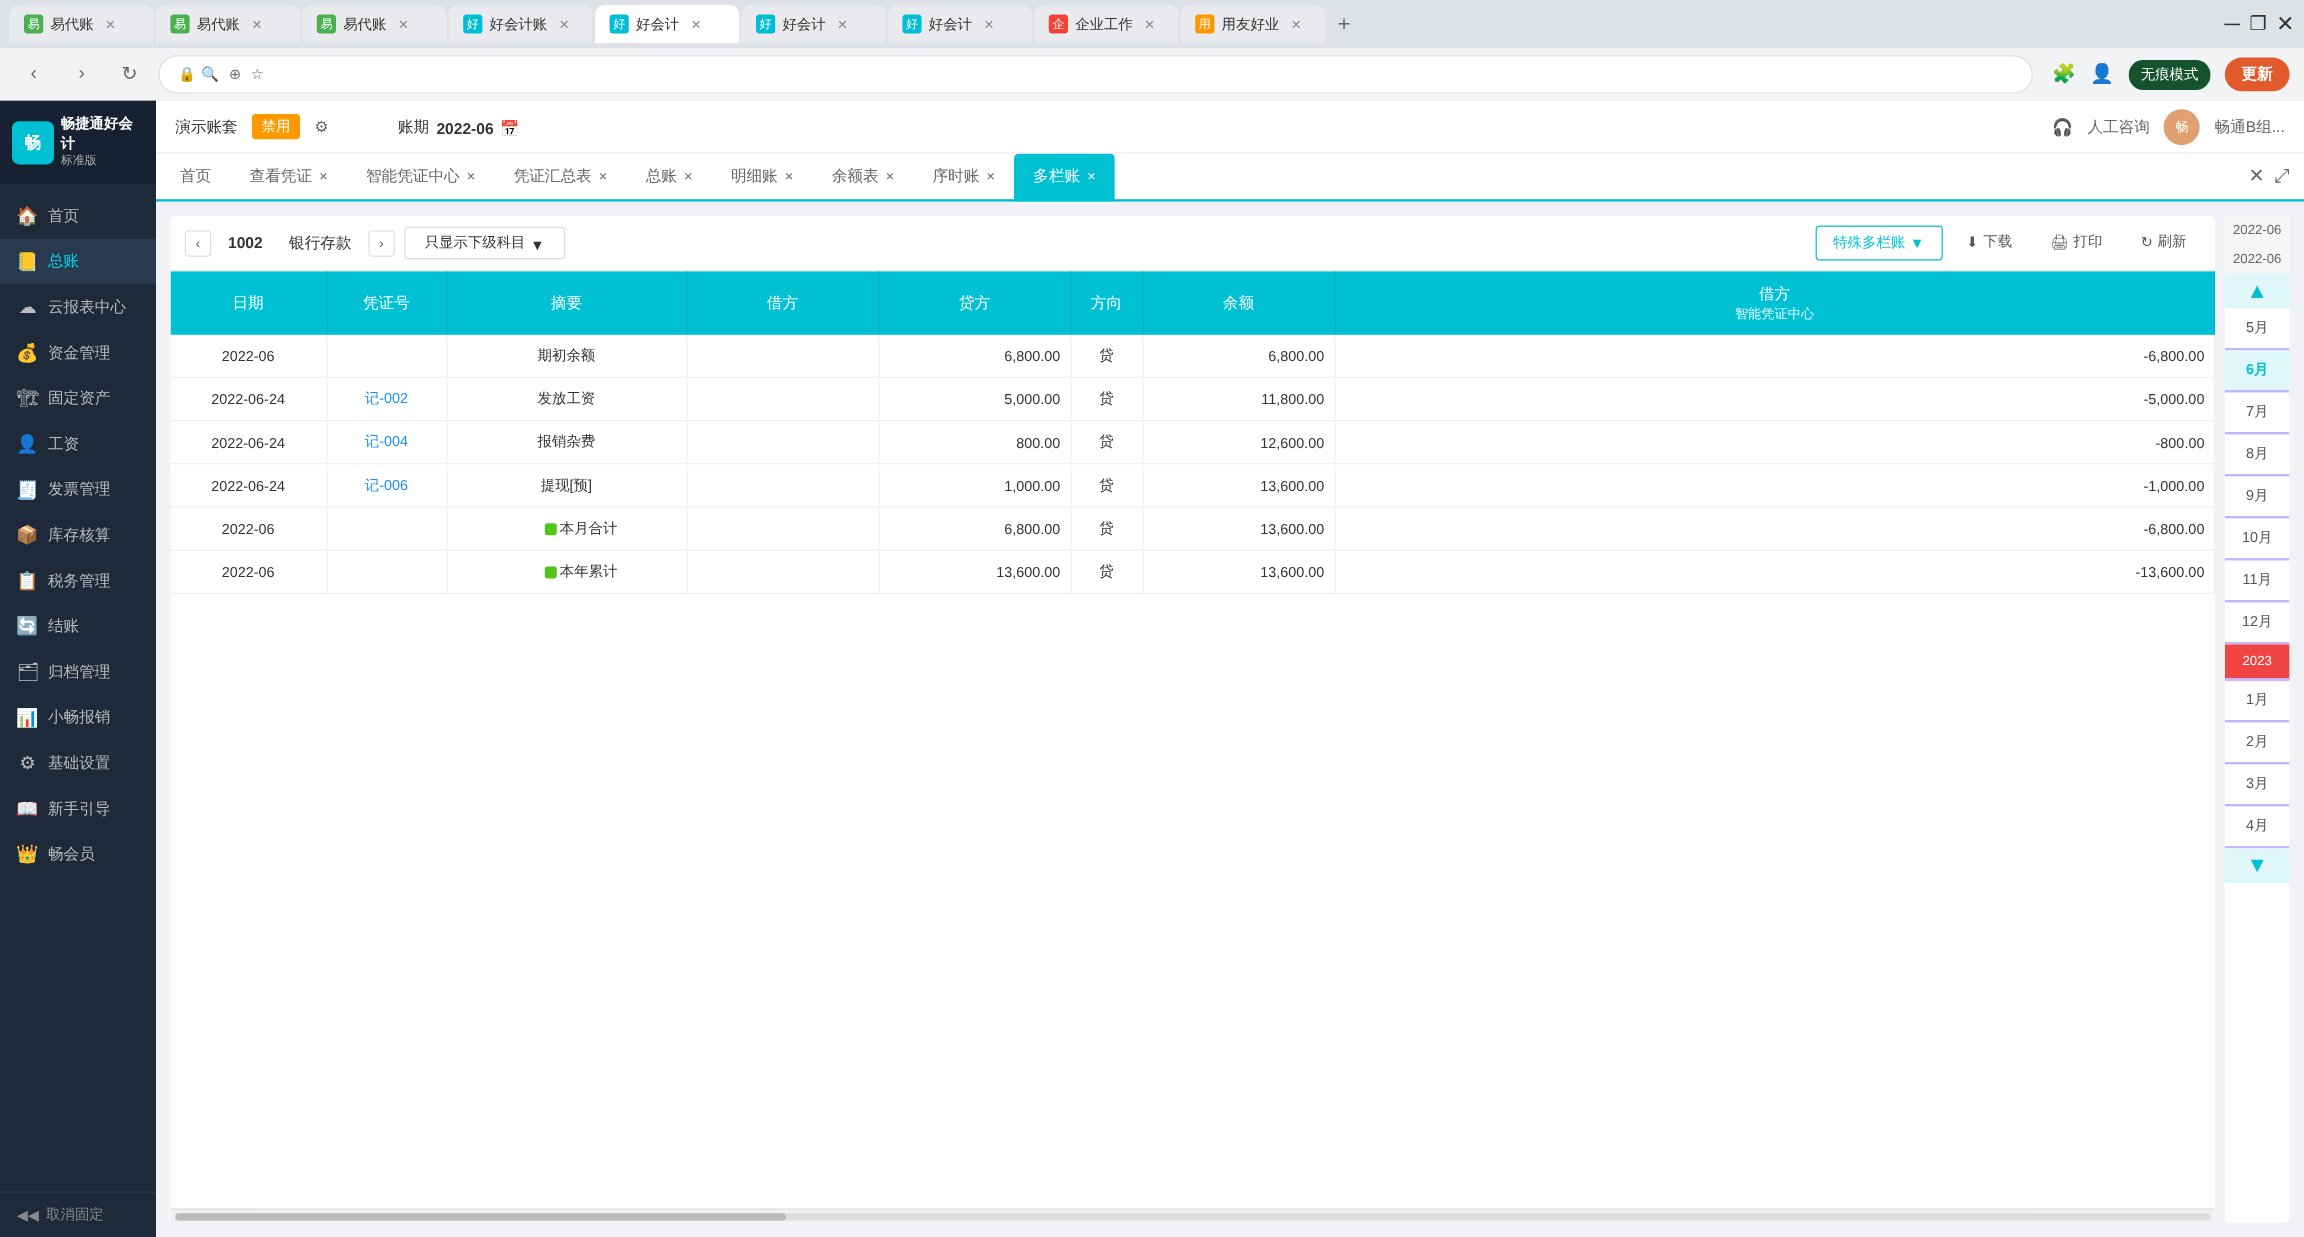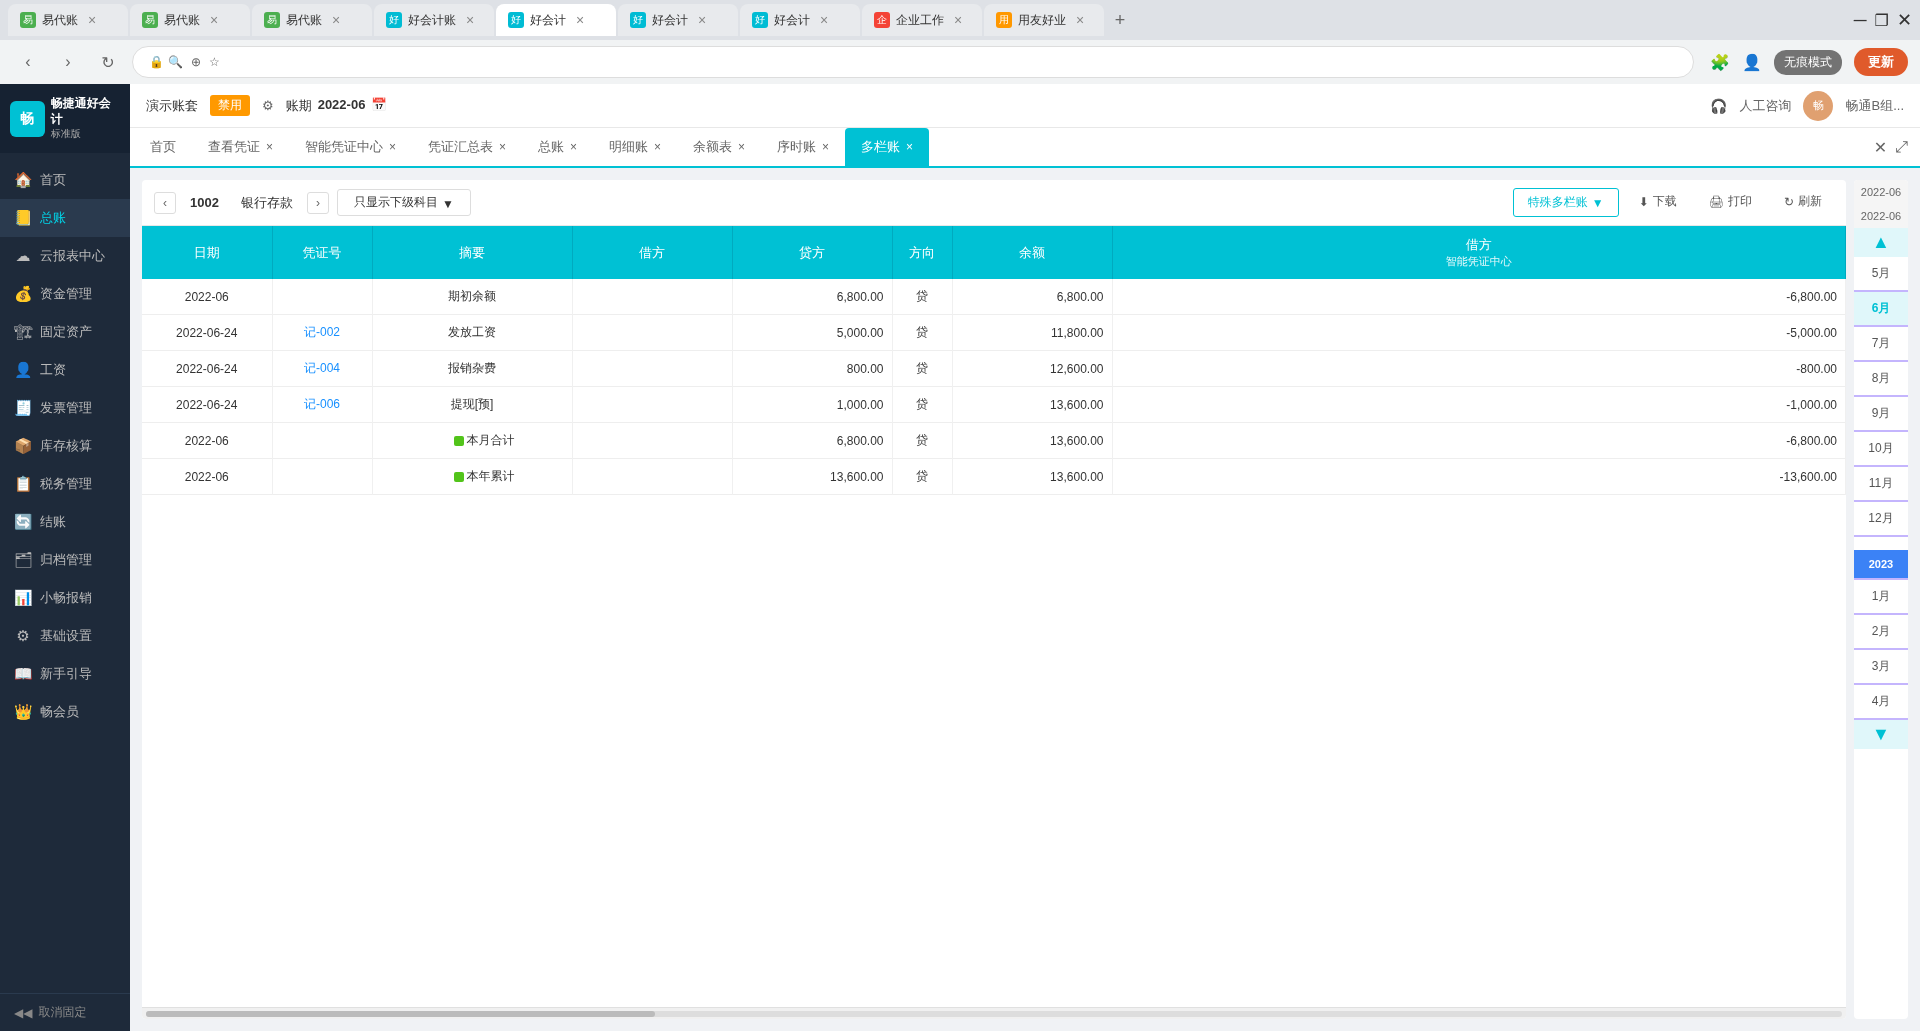--- a/index.html
+++ b/index.html
@@ -18,21 +18,21 @@
     .tab-add { width: 28px; height: 28px; display: flex; align-items: center; justify-content: center; color: #666; font-size: 18px; cursor: pointer; border-radius: 50%; }
     .browser-controls { display: flex; align-items: center; gap: 8px; margin-left: auto; color: #333; font-size: 13px; }
 
     
     .address-bar { background: #f1f3f4; height: 44px; display: flex; align-items: center; padding: 0 12px; gap: 8px; }
     .nav-btn { width: 32px; height: 32px; display: flex; align-items: center; justify-content: center; color: #666; cursor: pointer; border-radius: 50%; font-size: 16px; }
     .address-input { flex: 1; height: 32px; background: #fff; border: 1px solid #ddd; border-radius: 16px; padding: 0 16px; font-size: 12px; color: #333; display: flex; align-items: center; gap: 4px; }
     .address-text { flex: 1; color: #444; font-size: 12px; }
     .address-icons { display: flex; gap: 8px; color: #666; }
     .right-controls { display: flex; align-items: center; gap: 12px; margin-left: 8px; color: #666; font-size: 13px; }
-    .mode-btn { background: #737373; color: white; padding: 4px 10px; border-radius: 12px; font-size: 12px; cursor: pointer; }
+    .mode-btn { background: #14532d; color: white; padding: 4px 10px; border-radius: 12px; font-size: 12px; cursor: pointer; }
     .update-btn { background: #e05a2b; color: white; padding: 5px 14px; border-radius: 16px; font-size: 13px; font-weight: bold; cursor: pointer; }
 
     
     .app { display: flex; height: calc(1031px - 84px); }
 
     
     .sidebar { width: 130px; background: #1e2a3a; color: #aab; display: flex; flex-direction: column; flex-shrink: 0; }
     .sidebar-logo { padding: 12px 10px; background: #162232; display: flex; align-items: center; gap: 6px; }
     .logo-icon { width: 36px; height: 36px; background: #00c1d4; border-radius: 6px; display: flex; align-items: center; justify-content: center; color: white; font-size: 14px; font-weight: bold; }
     .logo-text { color: white; font-size: 12px; font-weight: bold; line-height: 1.3; }
@@ -43,21 +43,21 @@
     .nav-item .nav-icon { font-size: 15px; width: 18px; text-align: center; }
     .sidebar-footer { padding: 10px 14px; color: #888; font-size: 12px; cursor: pointer; display: flex; align-items: center; gap: 6px; border-top: 1px solid #2a3a4e; }
 
     
     .content { flex: 1; display: flex; flex-direction: column; background: #f0f2f5; overflow: hidden; }
 
     
     .top-toolbar { background: white; height: 44px; display: flex; align-items: center; padding: 0 16px; gap: 12px; border-bottom: 1px solid #e8e8e8; flex-shrink: 0; }
     .toolbar-tag { background: #ff9900; color: white; padding: 2px 8px; border-radius: 3px; font-size: 12px; cursor: pointer; }
     .toolbar-item { color: #666; font-size: 13px; display: flex; align-items: center; gap: 4px; cursor: pointer; }
-    .toolbar-period { display: flex; align-items: flex-start; gap: 6px; color: #333; font-size: 13px; }
+    .toolbar-period { display: flex; align-items: flex-end; gap: 6px; color: #333; font-size: 13px; margin-left: 46px; }
     .toolbar-right { margin-left: auto; display: flex; align-items: center; gap: 12px; color: #666; font-size: 13px; cursor: pointer; }
     .user-avatar { width: 30px; height: 30px; border-radius: 50%; background: #e0a070; display: flex; align-items: center; justify-content: center; color: white; font-size: 11px; }
 
     
     .tab-bar { background: white; display: flex; align-items: center; border-bottom: 2px solid #00c1d4; flex-shrink: 0; padding: 0 4px; }
     .page-tab { padding: 10px 16px; font-size: 13px; color: #666; cursor: pointer; display: flex; align-items: center; gap: 4px; white-space: nowrap; border-bottom: 2px solid transparent; margin-bottom: -2px; }
     .page-tab.active { color: white; background: #00c1d4; border-radius: 4px 4px 0 0; }
     .page-tab .tab-x { font-size: 12px; color: inherit; margin-left: 2px; }
     .tab-bar-right { margin-left: auto; display: flex; align-items: center; padding-right: 8px; color: #666; font-size: 16px; gap: 8px; }
 
@@ -89,21 +89,21 @@
     tbody td.link { color: #1890ff; cursor: pointer; }
     .summary-tag { display: inline-flex; align-items: center; gap: 3px; padding-left: 24px; }
     .green-dot { width: 10px; height: 10px; background: #52c41a; border-radius: 2px; display: inline-block; }
 
     
     .calendar-panel { width: 54px; background: white; display: flex; flex-direction: column; align-items: stretch; border-radius: 4px; overflow: hidden; flex-shrink: 0; }
     .cal-header { background: #f5f5f5; padding: 6px 2px; text-align: center; font-size: 11px; color: #666; }
     .cal-scroll-up { display: flex; align-items: center; justify-content: center; padding: 4px; color: #00c1d4; cursor: pointer; font-size: 18px; background: #e0f7fa; }
     .cal-item { padding: 8px 4px; text-align: center; font-size: 12px; color: #555; cursor: pointer; border-bottom: 2px solid #c4b5fd; }
     .cal-item.active { color: #00c1d4; font-weight: bold; background: #e0f7fa; }
-    .cal-item.year { background: #3b82f6; color: white; font-size: 11px; font-weight: bold; margin-top: 13px; }
+    .cal-item.year { background: #ef4444; color: white; font-size: 11px; font-weight: normal; }
     .cal-scroll-down { display: flex; align-items: center; justify-content: center; padding: 4px; color: #00c1d4; cursor: pointer; font-size: 18px; background: #e0f7fa; }
 
     
     .h-scrollbar { height: 12px; background: #f0f0f0; border-top: 1px solid #e0e0e0; display: flex; align-items: center; padding: 0 4px; }
     .h-scroll-track { flex: 1; height: 6px; background: #ddd; border-radius: 3px; position: relative; }
     .h-scroll-thumb { position: absolute; left: 0; top: 0; width: 30%; height: 100%; background: #bbb; border-radius: 3px; }
 
     
     .th-double { display: flex; flex-direction: column; align-items: center; }
     .th-top { font-size: 13px; }

